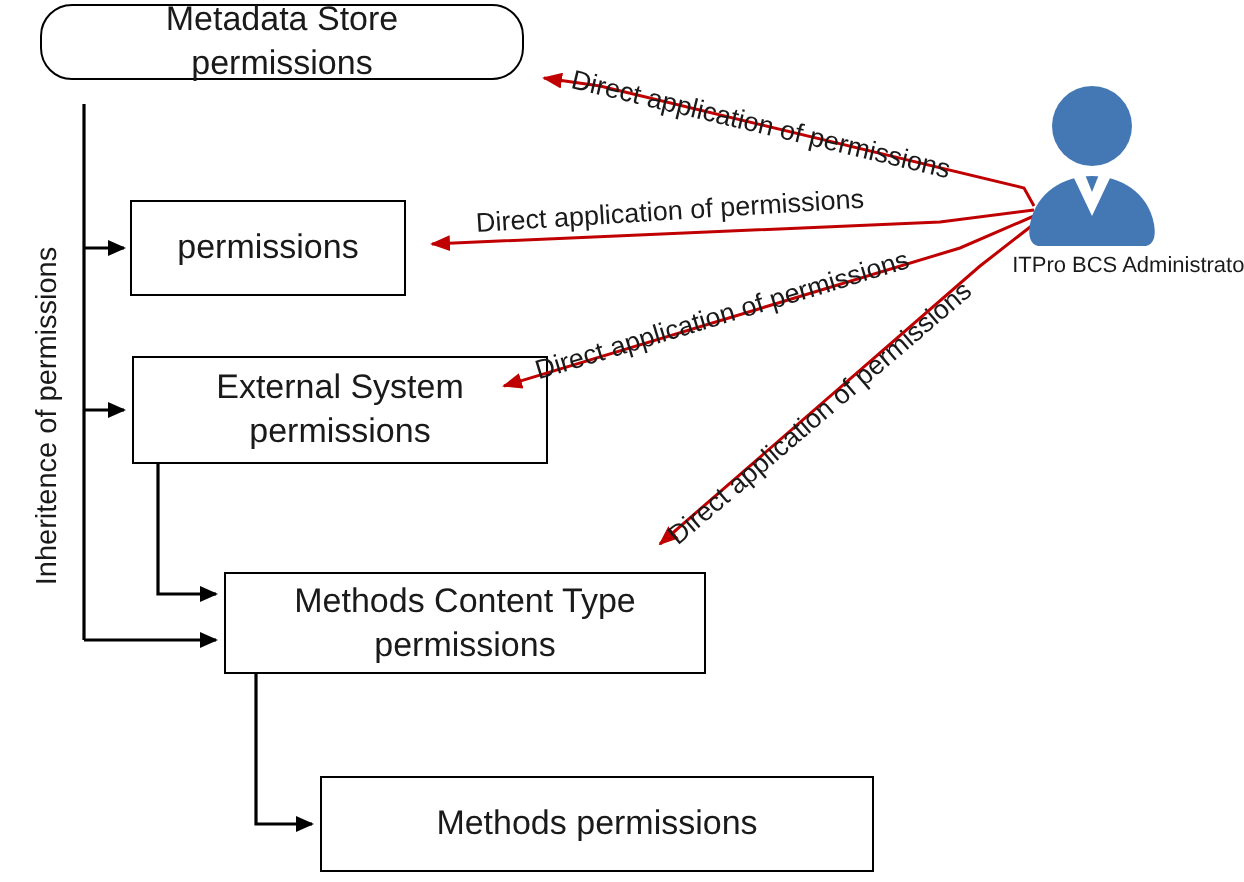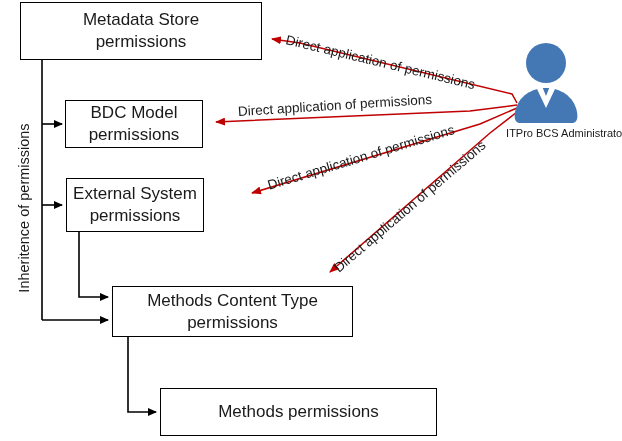--- a/index.html
+++ b/index.html
@@ -127,35 +127,34 @@
 
     <path d="M517,103 L512,94 L300,43 L272,39" stroke="#C00000" stroke-width="1.5" fill="none" marker-end="url(#redArrow)"></path>
 
     <path d="M517,105 L470,111 L216,122" stroke="#C00000" stroke-width="1.5" fill="none" marker-end="url(#redArrow)"></path>
 
     <path d="M517,108 L480,124 L252,193" stroke="#C00000" stroke-width="1.5" fill="none" marker-end="url(#redArrow)"></path>
 
     <path d="M517,112 L490,133 L330,272" stroke="#C00000" stroke-width="1.5" fill="none" marker-end="url(#redArrow)"></path>
   </svg>
 
-  <div class="box" style="left:20px; top:2px; width:242px; height:58px;">
+  <div class="box" style="left:20px; top:2px; width:242px; height:38px;border-radius:16px;">
     <div>
       <span>Metadata Store</span>
       <span>permissions</span>
     </div>
   </div>
 
   <div class="box" style="left:65px; top:100px; width:138px; height:48px;">
     <div>
-      <span>BDC Model</span>
       <span>permissions</span>
     </div>
   </div>
 
-  <div class="box" style="left:66px; top:178px; width:138px; height:54px;">
+  <div class="box" style="left:66px; top:178px; width:208px; height:54px;">
     <div>
       <span>External System</span>
       <span>permissions</span>
     </div>
   </div>
 
   <div class="box" style="left:112px; top:286px; width:241px; height:51px;">
     <div>
       <span>Methods Content Type</span>
       <span>permissions</span>

